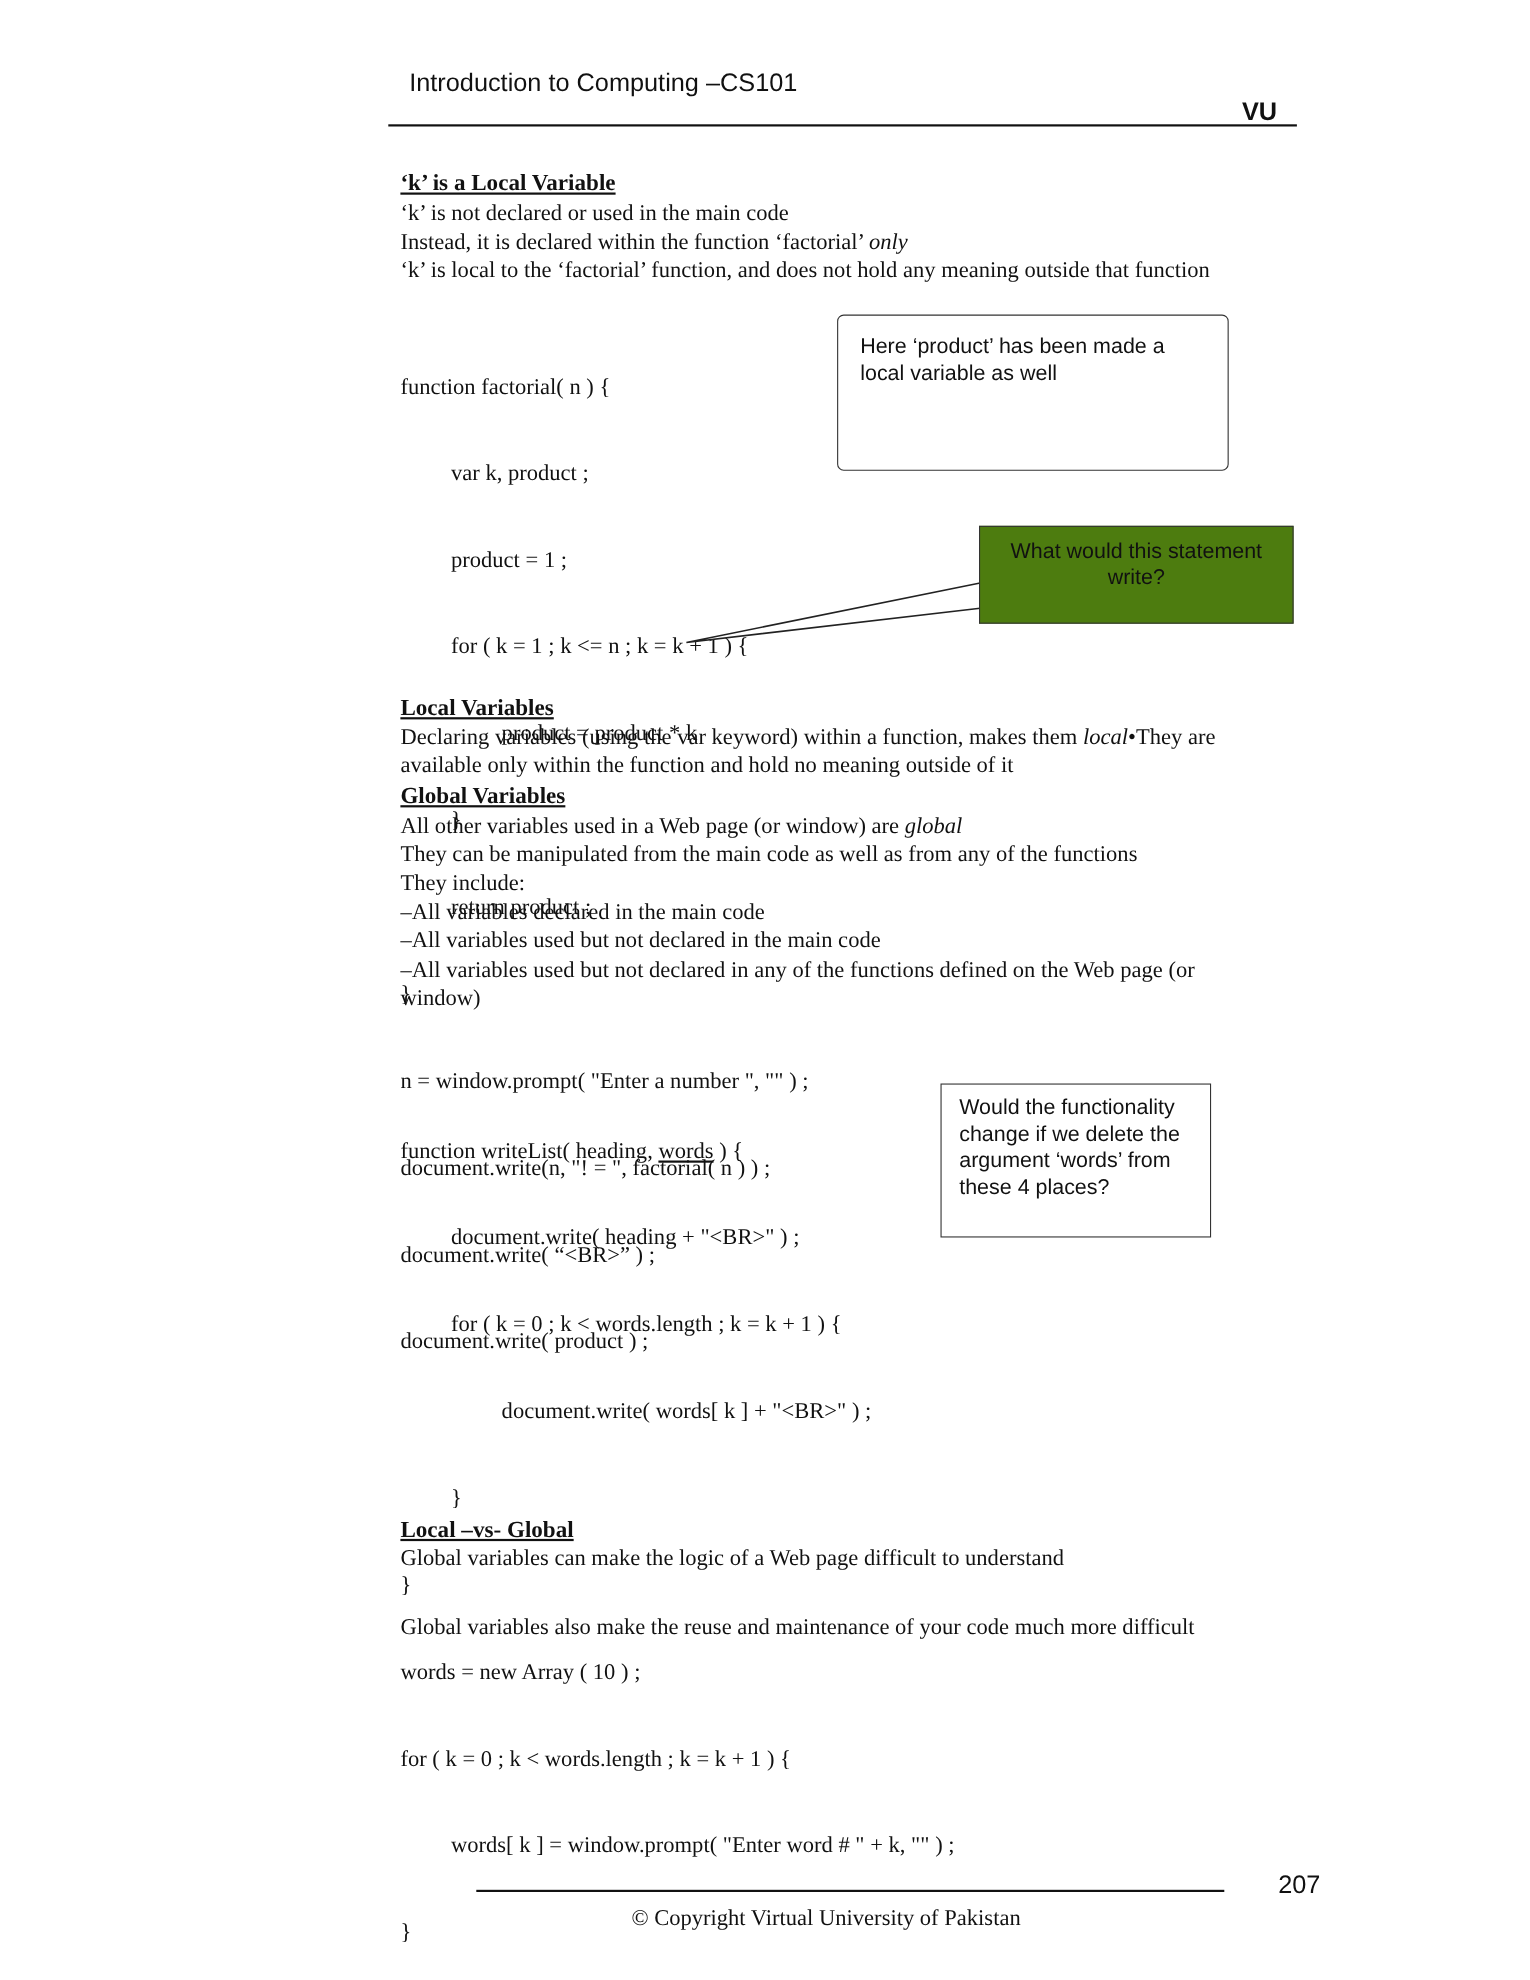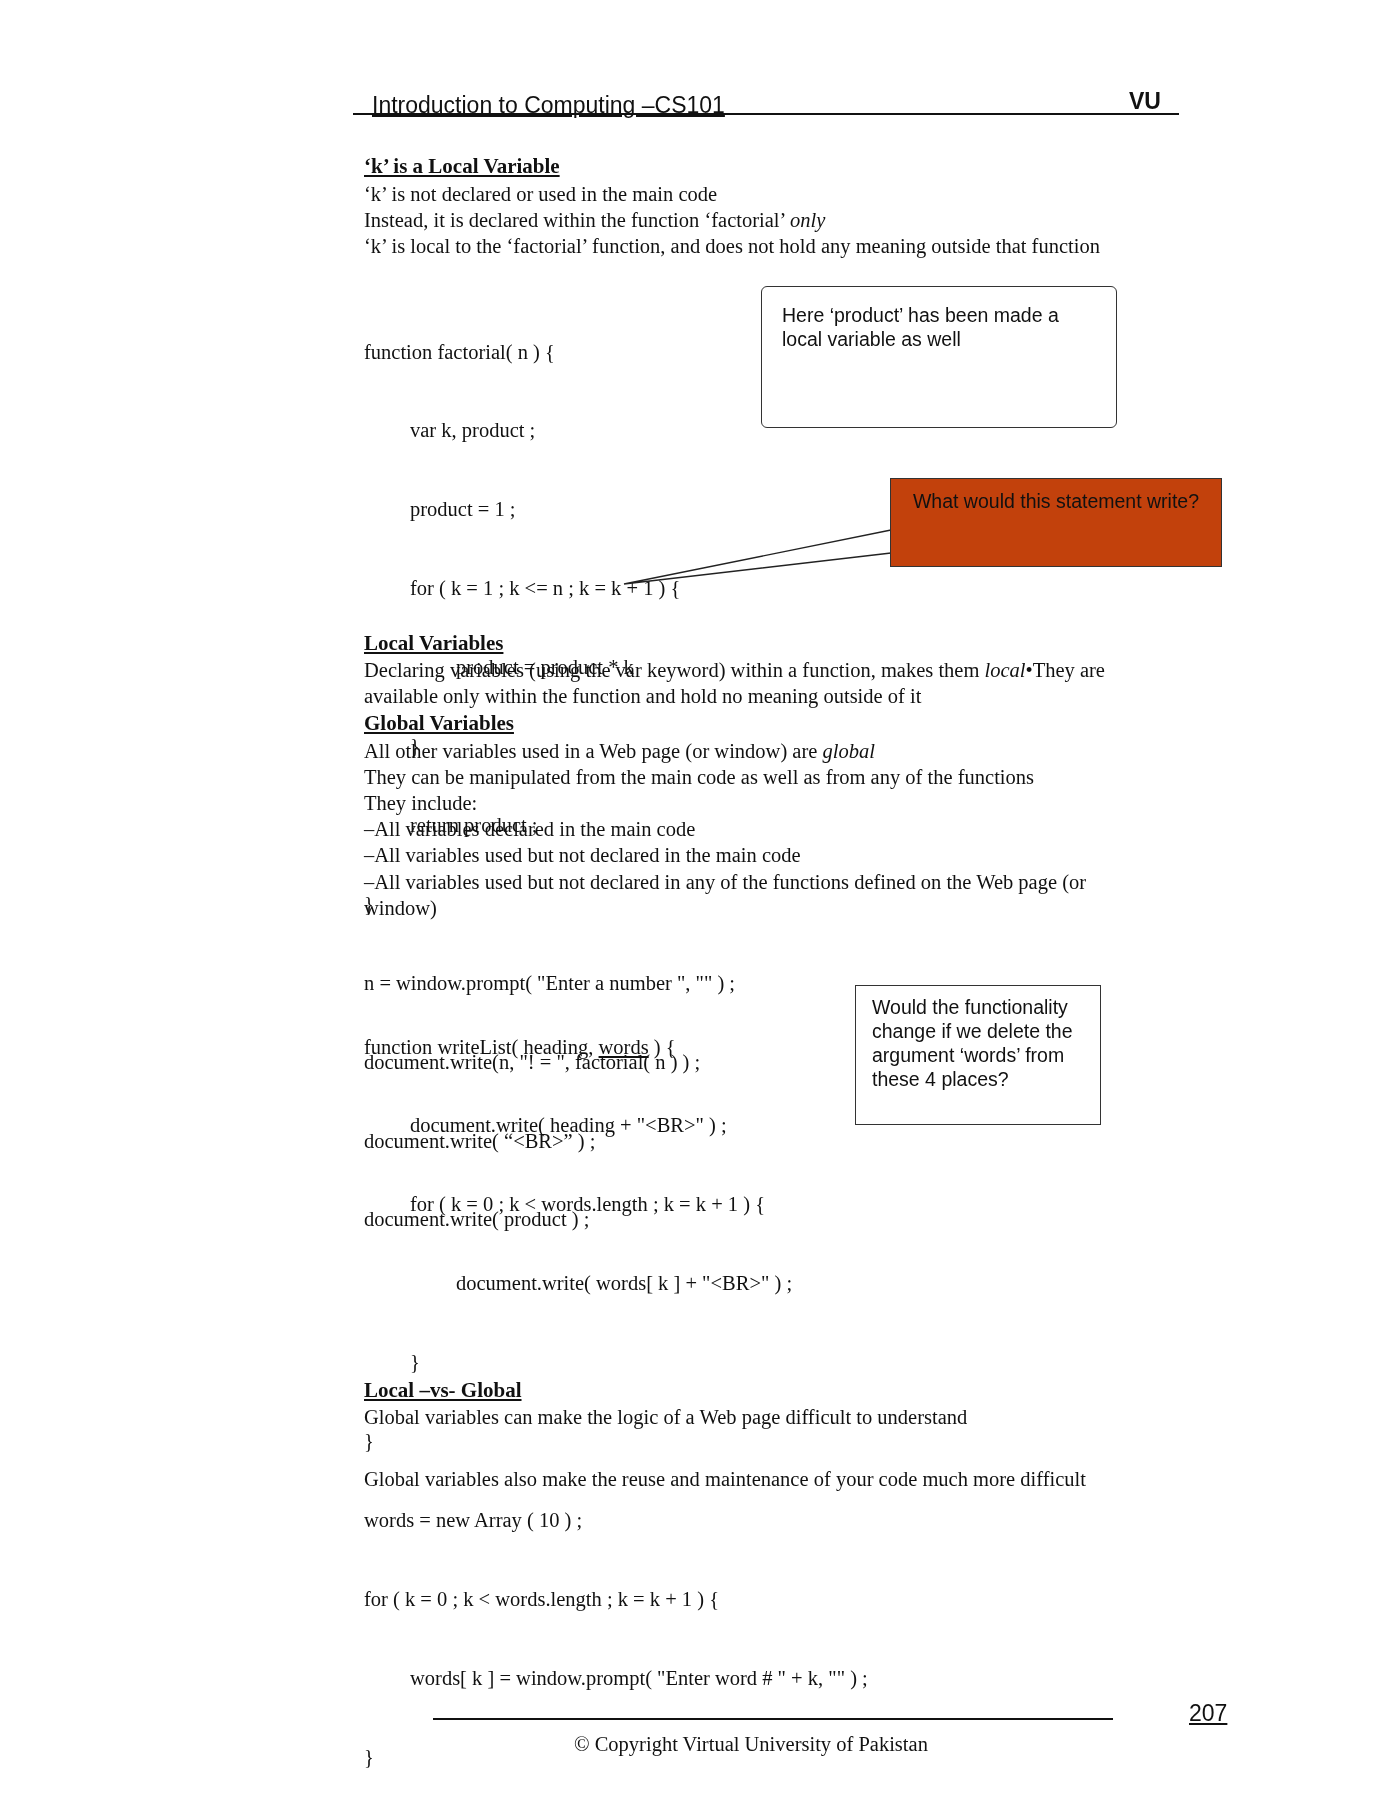--- a/index.html
+++ b/index.html
@@ -1,36 +1,36 @@
 <!DOCTYPE html>
 <html><head>
 <meta charset="utf-8">
 <style>
   html, body { margin:0; padding:0; background:#ffffff; }
   body { width:1391px; height:1800px; position:relative; overflow:hidden; color:#111; }
   .sans { font-family:"Liberation Sans", sans-serif; }
   .serif { font-family:"Liberation Serif", serif; }
   .abs { position:absolute; }
-  #hdr-title { left:372px; top:92px; font-size:23px;text-decoration:underline; }
+  #hdr-title { left:372px; top:62px; font-size:23px; }
   #hdr-vu { left:1129px; top:76px; font-size:23px; font-weight:bold;margin-top:12px; }
   #hdr-line { left:353px; top:113px; width:826px; height:0; border-top:2.5px solid #111; }
   .h { font-family:"Liberation Serif", serif; font-weight:bold; font-size:21px; text-decoration:underline; line-height:26px; position:absolute; left:364px; }
   .t { font-family:"Liberation Serif", serif; font-size:20.5px; line-height:26.3px; position:absolute; left:364px; white-space:pre; }
   .code { font-family:"Liberation Serif", serif; font-size:20.5px; line-height:26.3px; position:absolute; left:364px; white-space:pre; }
   .code div { white-space:pre; }
   .i1 { padding-left:46px; }
   .i2 { padding-left:92px; }
   .u { text-decoration:underline; }
   em { font-style:italic; }
   .callout { position:absolute; font-family:"Liberation Sans", sans-serif; font-size:19.5px; line-height:24px; color:#111; box-sizing:border-box; }
   #c1 { left:761px; top:286px; width:356px; height:142px; border:1.5px solid #333; border-radius:6px; padding:16px 20px; }
-  #c2 { left:890px; top:478px; width:332px; height:89px; border:1.5px solid #333; padding:10px 12px; text-align:center; background:#c2410c; }
+  #c2 { left:890px; top:478px; width:286px; height:89px; border:1.5px solid #333; padding:10px 12px; text-align:center; background:#4d7c0f; }
   #c3 { left:855px; top:985px; width:246px; height:140px; border:1.5px solid #333; padding:9px 16px; }
   #footer-line { left:433px; top:1718px; width:680px; height:0; border-top:2px solid #111; }
-  #footer-page { left:1189px; top:1700px; font-size:23px;text-decoration:underline; }
+  #footer-page { left:1162px; top:1700px; font-size:23px; }
   #footer-copy { left:574px; top:1733px; font-size:20.5px; }
   svg.pointer { position:absolute; left:0; top:0; }
 </style>
 </head>
 <body>
 
 <div id="hdr-title" class="abs sans">Introduction to Computing –CS101</div>
 <div id="hdr-vu" class="abs sans">VU</div>
 <div id="hdr-line" class="abs"></div>
 

